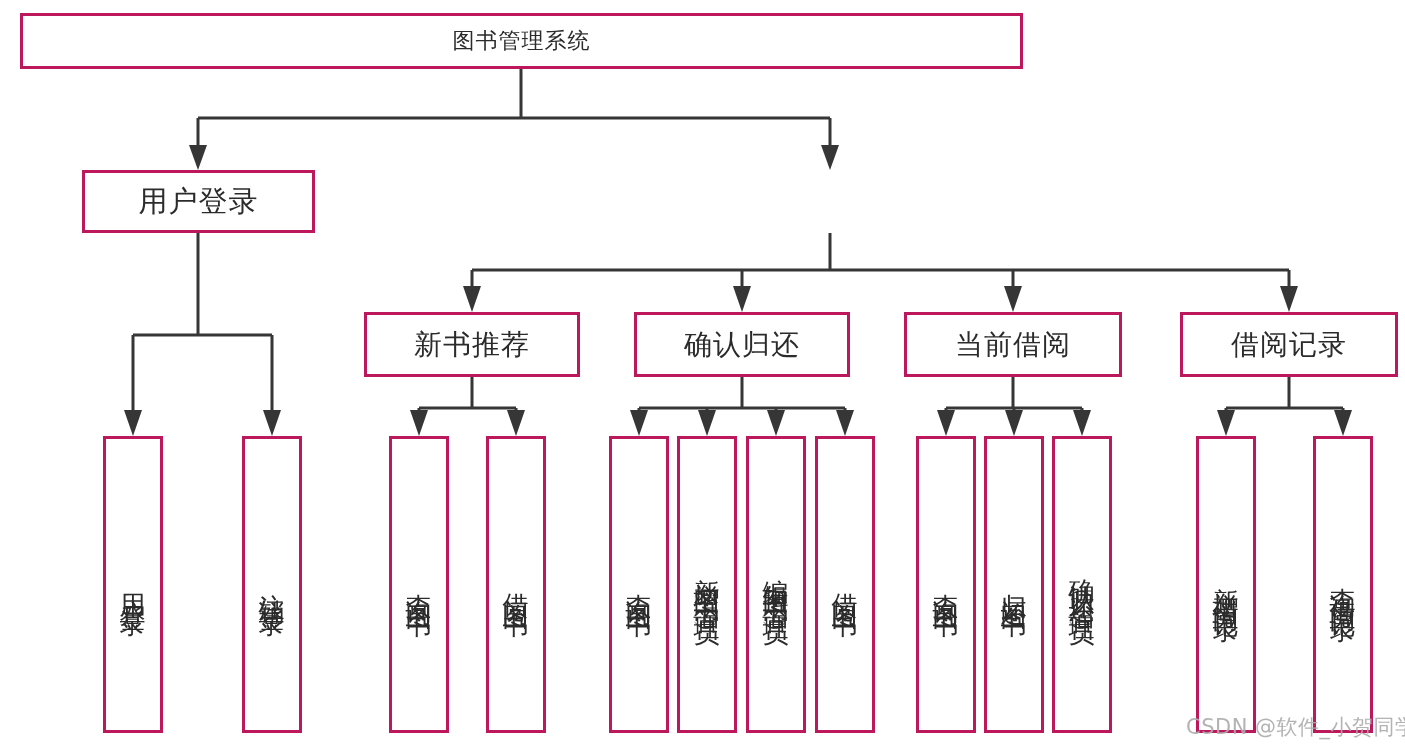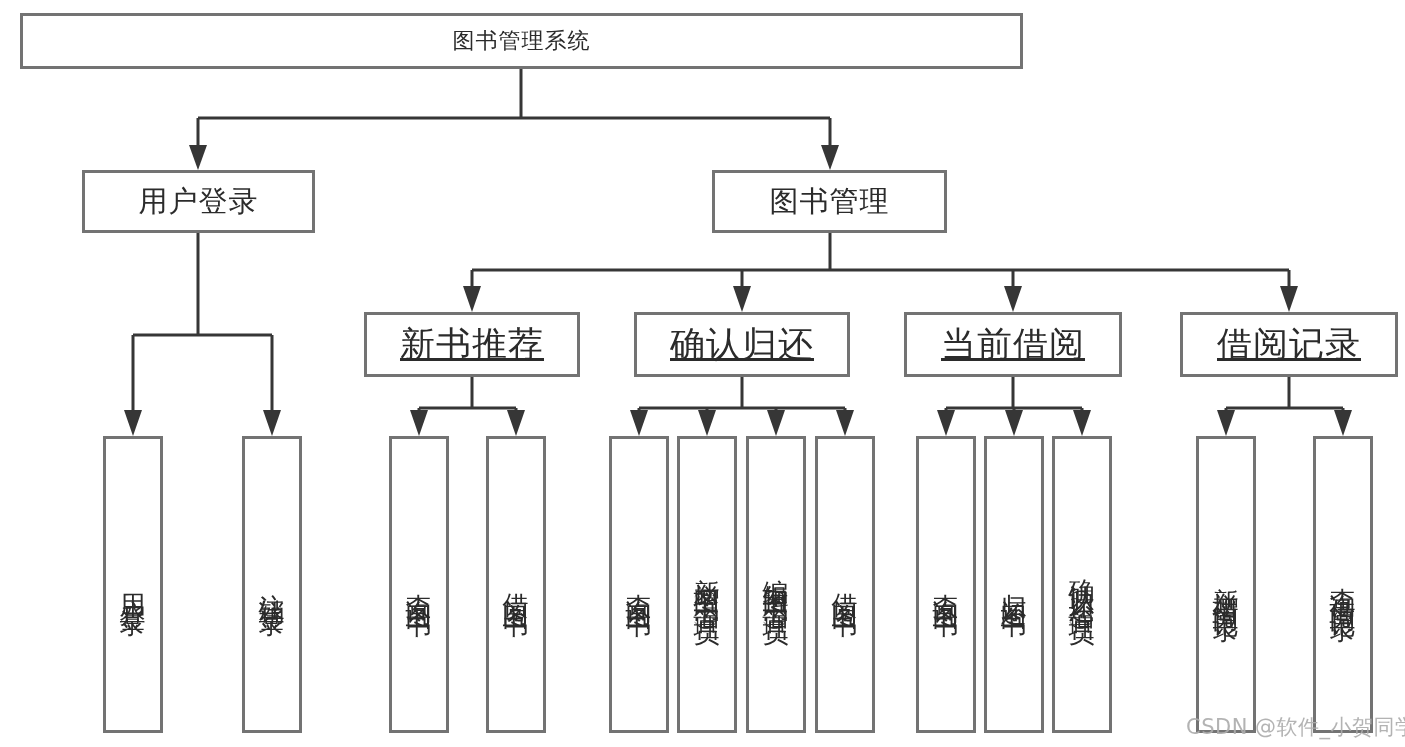--- a/index.html
+++ b/index.html
@@ -17,43 +17,42 @@
   }
   svg.wires {
     position: absolute;
     left: 0;
     top: 0;
     z-index: 0;
   }
   .node {
     position: absolute;
     box-sizing: border-box;
-    border: 3px solid #737373;
+    border: 3px solid #be185d;
     background: #ffffff;
     display: flex;
     align-items: center;
     justify-content: center;
     z-index: 1;
     color: #2b2b2b;
   }
   .node span {
     white-space: nowrap;
   }
   .root-node span {
     font-size: 22px;
     letter-spacing: 1px;
   }
   .lvl2 span {
     font-size: 29px;
     letter-spacing: 1px;
   }
   .lvl3 span {
-    font-size: 35px;
+    font-size: 28px;
     letter-spacing: 1px;
-    text-decoration: underline;
   }
   .leaf span {
     writing-mode: vertical-rl;
     text-orientation: mixed;
     font-size: 26px;
     letter-spacing: 6px;
     line-height: 1;
     white-space: normal;
   }
   .watermark {
@@ -112,23 +111,20 @@
     </g>
   </svg>
 
   <div class="node root-node" style="left:20px; top:13px; width:1003px; height:56px;">
     <span>图书管理系统</span>
   </div>
 
   <div class="node lvl2" style="left:82px; top:170px; width:233px; height:63px;">
     <span>用户登录</span>
   </div>
-  <div class="node lvl2" style="left:712px; top:170px; width:235px; height:63px;">
-    <span>图书管理</span>
-  </div>
 
   <div class="node lvl3" style="left:364px; top:312px; width:216px; height:65px;">
     <span>新书推荐</span>
   </div>
   <div class="node lvl3" style="left:634px; top:312px; width:216px; height:65px;">
     <span>确认归还</span>
   </div>
   <div class="node lvl3" style="left:1180px; top:312px; width:218px; height:65px;">
     <span>借阅记录</span>
   </div>

